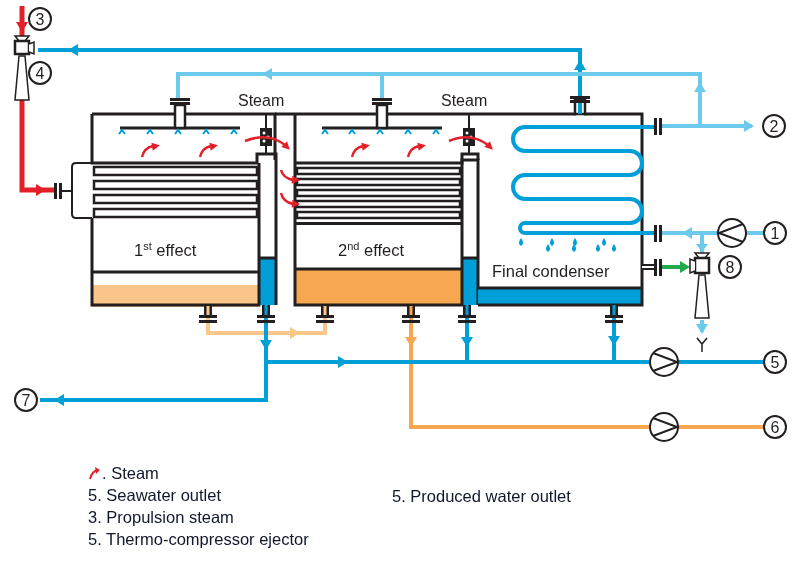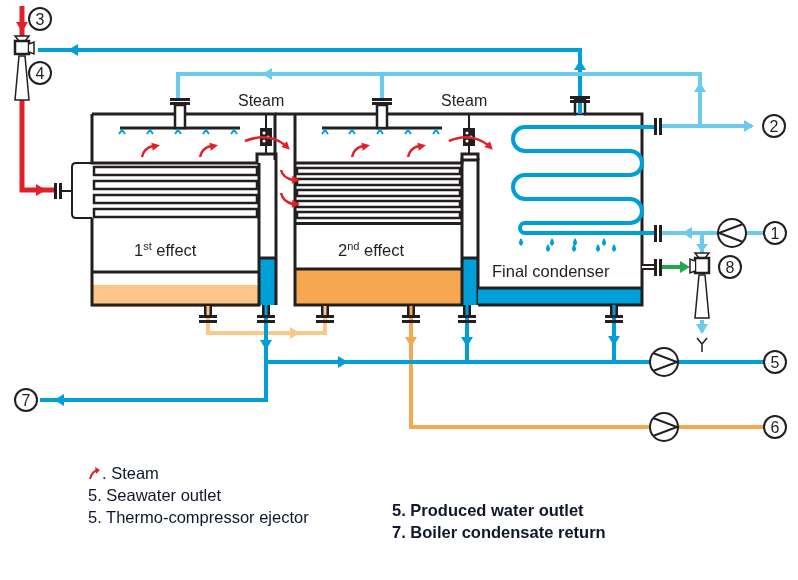--- a/index.html
+++ b/index.html
@@ -3,21 +3,21 @@
 <meta charset="utf-8">
 <style>
   html, body { margin: 0; padding: 0; background: #ffffff; }
   body { width: 798px; height: 580px; position: relative; overflow: hidden;
          font-family: "Liberation Sans", sans-serif; color: #231f20; }
   #diagram { position: absolute; left: 0; top: 0; }
   .lbl { font-family: "Liberation Sans", sans-serif; fill: #231f20; }
   .legend { position: absolute; font-size: 16.5px; line-height: 22px; color: #0f172a; }
   .legend div { white-space: nowrap; }
   #legend-left { left: 88px; top: 462px; }
-  #legend-right { left: 392px; top: 499px; font-weight: bold; }
+  #legend-right { left: 392px; top: 485px; }
   .steam-glyph { display: inline-block; width: 14px; height: 14px; vertical-align: -1px; }
 </style>
 </head>
 <body>
 
 <svg id="diagram" width="798" height="580" viewBox="0 0 798 580" xmlns="http://www.w3.org/2000/svg">
   <defs>
     <marker id="ah-red" viewBox="0 0 10 10" refX="5" refY="5" markerWidth="4" markerHeight="4" orient="auto">
         <path d="M0,0 L10,5 L0,10 z" fill="#e3202a"></path>
       </marker>
@@ -331,18 +331,18 @@
 </svg>
 
 <div id="legend-left" class="legend">
   <div>
     <svg class="steam-glyph" viewBox="0 0 14 14">
         <path d="M2,13 Q4,5 10,4" fill="none" stroke="#e3202a" stroke-width="2"></path>
         <path d="M7,1 L12,4 L8,8 z" fill="#e3202a"></path>
       </svg><span>. Steam</span>
   </div>
   <div>5. Seawater outlet</div>
+  <div>3. Propulsion steam</div>
   <div>5. Thermo-compressor ejector</div>
 </div>
 <div id="legend-right" class="legend">
   <div>5. Produced water outlet</div>
-  <div>7. Boiler condensate return</div>
 </div>
 
 </body></html>

